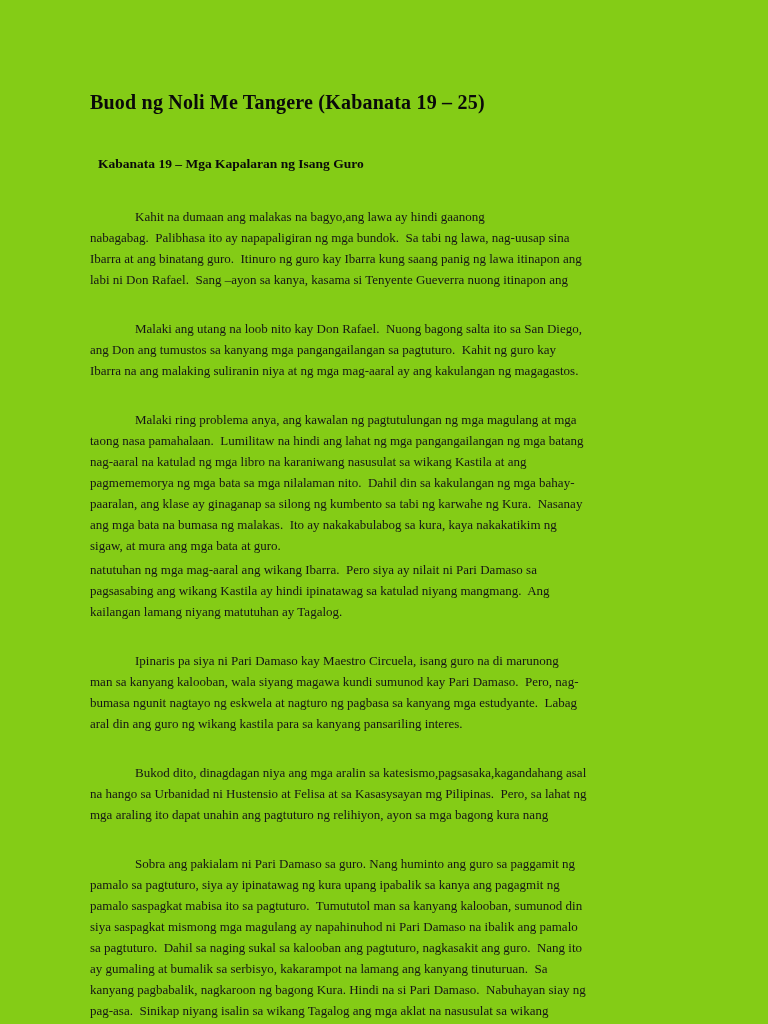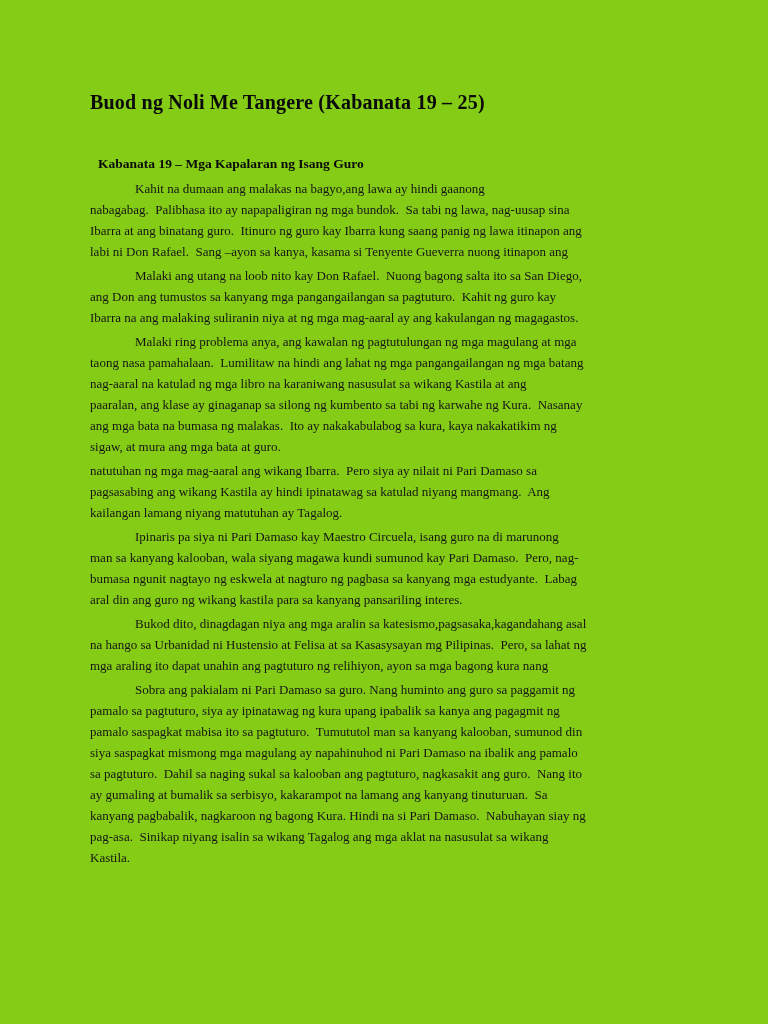--- a/index.html
+++ b/index.html
@@ -54,20 +54,21 @@
   }
   .line {
     font-size: 13px;
     line-height: 21px;
     height: 21px;
     white-space: pre;
     color: #151515;
   }
   .line.first {
     padding-left: 45px;
+    margin-top: 28px;
   }
 </style>
 </head>
 <body>
 
 <div class="page">
   <div class="doc-title">Buod ng Noli Me Tangere (Kabanata 19 – 25)</div>
   <div class="doc-heading">Kabanata 19 – Mga Kapalaran ng Isang Guro</div>
   <div class="doc-body">
       <div class="para">
@@ -78,20 +79,21 @@
       </div>
       <div class="para">
         <div class="line first">Malaki ang utang na loob nito kay Don Rafael.  Nuong bagong salta ito sa San Diego,</div>
         <div class="line">ang Don ang tumustos sa kanyang mga pangangailangan sa pagtuturo.  Kahit ng guro kay</div>
         <div class="line">Ibarra na ang malaking suliranin niya at ng mga mag-aaral ay ang kakulangan ng magagastos.</div>
       </div>
       <div class="para">
         <div class="line first">Malaki ring problema anya, ang kawalan ng pagtutulungan ng mga magulang at mga</div>
         <div class="line">taong nasa pamahalaan.  Lumilitaw na hindi ang lahat ng mga pangangailangan ng mga batang</div>
         <div class="line">nag-aaral na katulad ng mga libro na karaniwang nasusulat sa wikang Kastila at ang</div>
+        <div class="line">pagmememorya ng mga bata sa mga nilalaman nito.  Dahil din sa kakulangan ng mga bahay-</div>
         <div class="line">paaralan, ang klase ay ginaganap sa silong ng kumbento sa tabi ng karwahe ng Kura.  Nasanay</div>
         <div class="line">ang mga bata na bumasa ng malakas.  Ito ay nakakabulabog sa kura, kaya nakakatikim ng</div>
         <div class="line">sigaw, at mura ang mga bata at guro.</div>
       </div>
       <div class="para">
         <div class="line">natutuhan ng mga mag-aaral ang wikang Ibarra.  Pero siya ay nilait ni Pari Damaso sa</div>
         <div class="line">pagsasabing ang wikang Kastila ay hindi ipinatawag sa katulad niyang mangmang.  Ang</div>
         <div class="line">kailangan lamang niyang matutuhan ay Tagalog.</div>
       </div>
       <div class="para">

